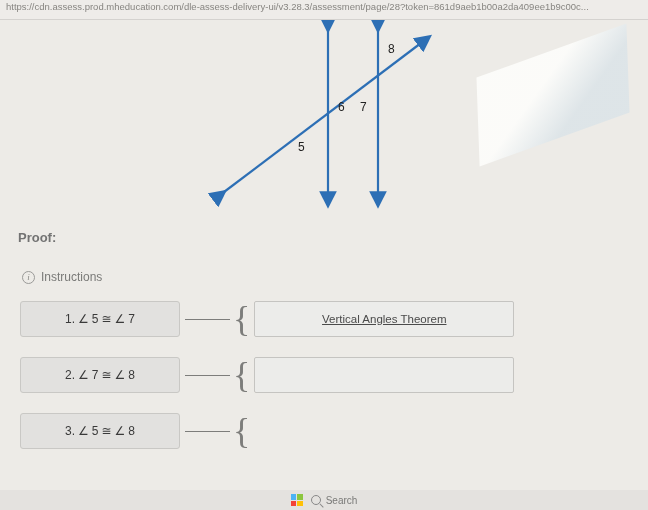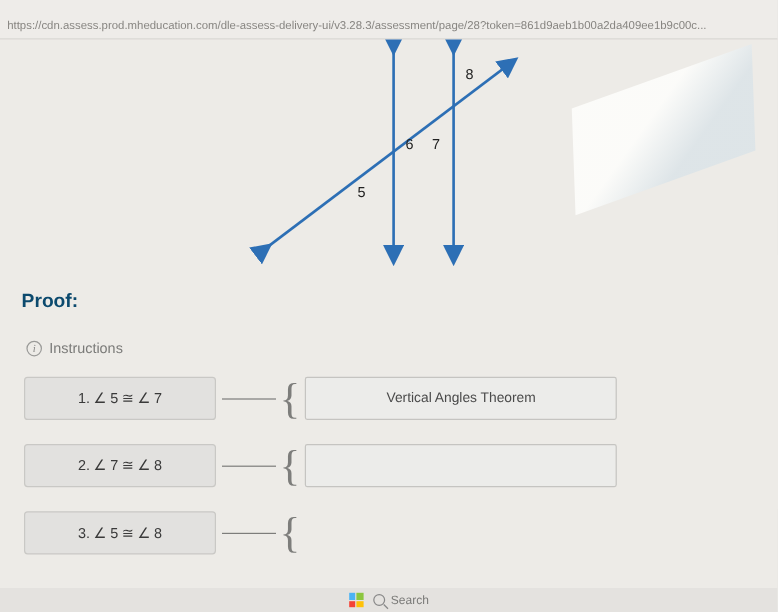--- a/index.html
+++ b/index.html
@@ -10,21 +10,21 @@
     background: #e8e6e3;
     overflow: hidden;
     position: relative;
   }
   .url-bar {
     width: 100%;
     height: 20px;
     background: #eeece9;
     color: #878581;
     font-size: 9.5px;
-    padding: 16px 6px;
+    padding: 1px 6px;
     border-bottom: 1px solid #d4d2cf;
     white-space: nowrap;
     overflow: hidden;
   }
   .content {
     position: relative;
     width: 100%;
     height: 470px;
     background: #edebe7;
   }
@@ -47,23 +47,23 @@
   }
   .angle-label {
     position: absolute;
     font-size: 12px;
     color: #222;
   }
   .proof-heading {
     position: absolute;
     top: 210px;
     left: 18px;
-    font-size: 16px;
+    font-size: 13px;
     font-weight: bold;
-    color: #0c4a6e;
+    color: #737373;
   }
   .instructions {
     position: absolute;
     top: 250px;
     left: 22px;
     font-size: 12px;
     color: #7a7a78;
     display: flex;
     align-items: center;
     gap: 6px;
@@ -131,20 +131,21 @@
     width: 260px;
     height: 36px;
     background: #ececea;
     border: 1px solid #c5c4c1;
     border-radius: 2px;
     display: flex;
     align-items: center;
     justify-content: center;
     font-size: 11.5px;
     color: #4a4a4a;
+    text-decoration: underline;
   }
   .angle-sym::before {
     content: "∠";
   }
   .cong-sym::before {
     content: "≅";
   }
   .taskbar {
     position: absolute;
     bottom: 0;

